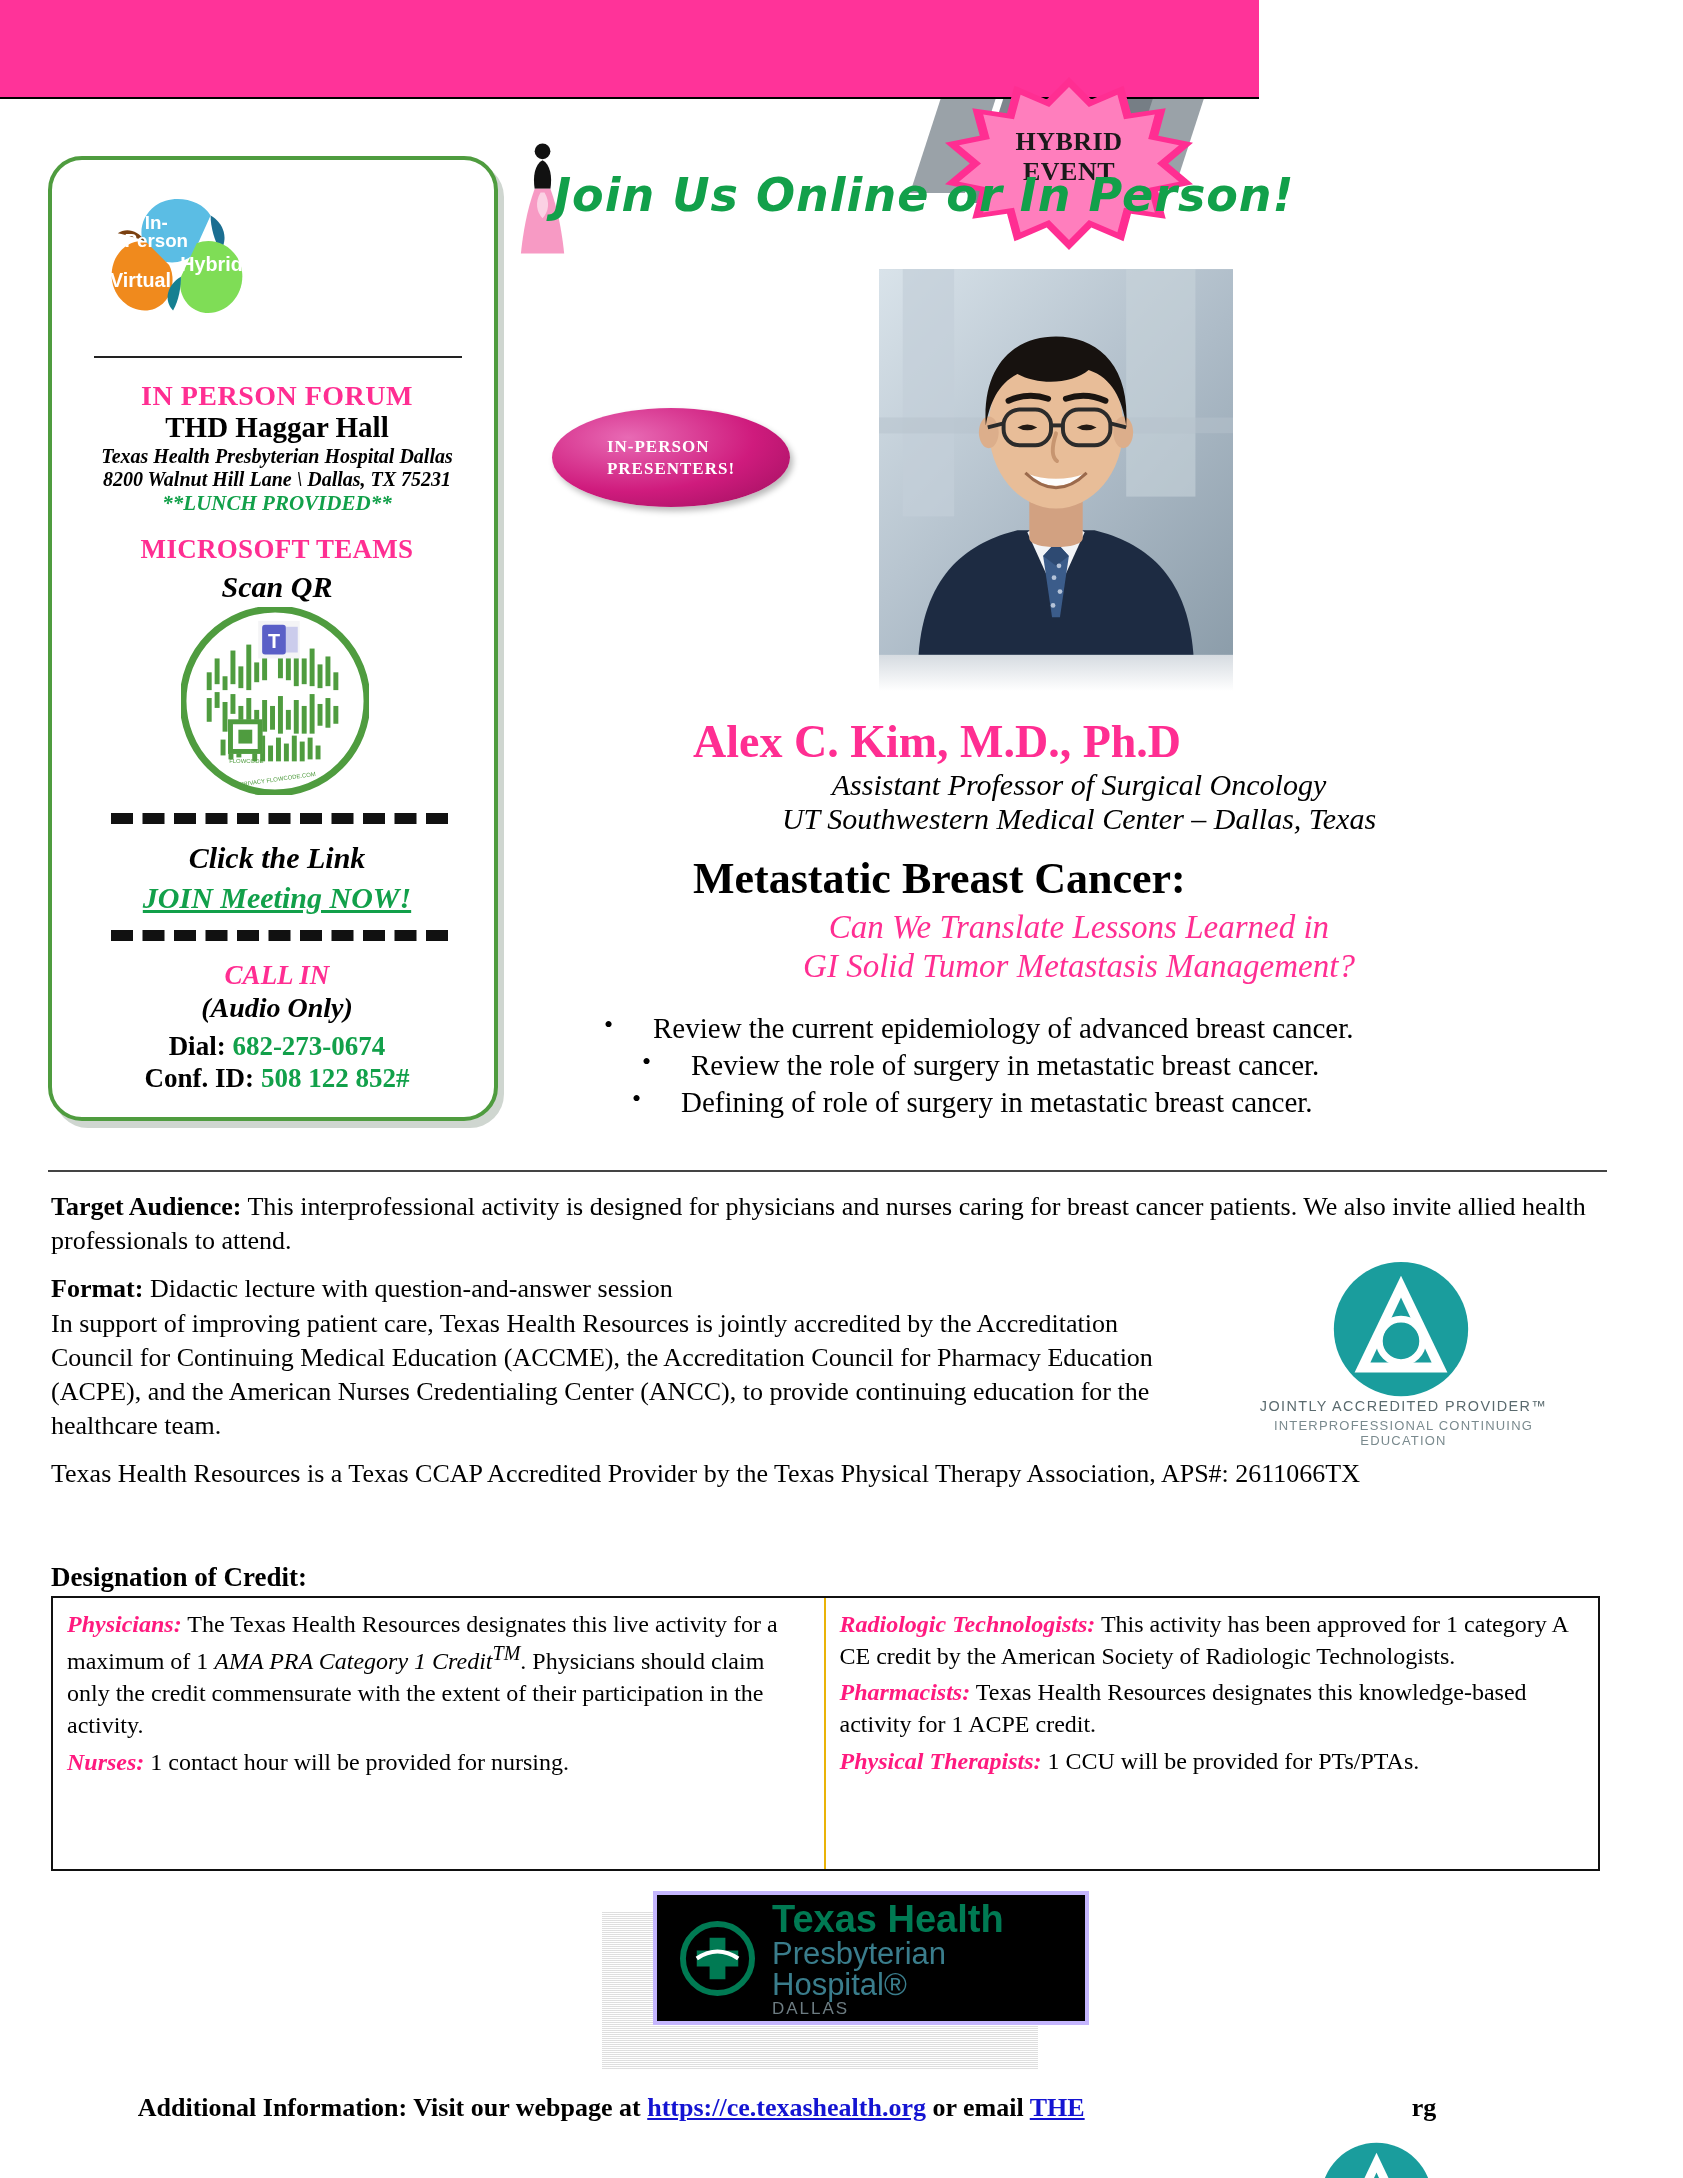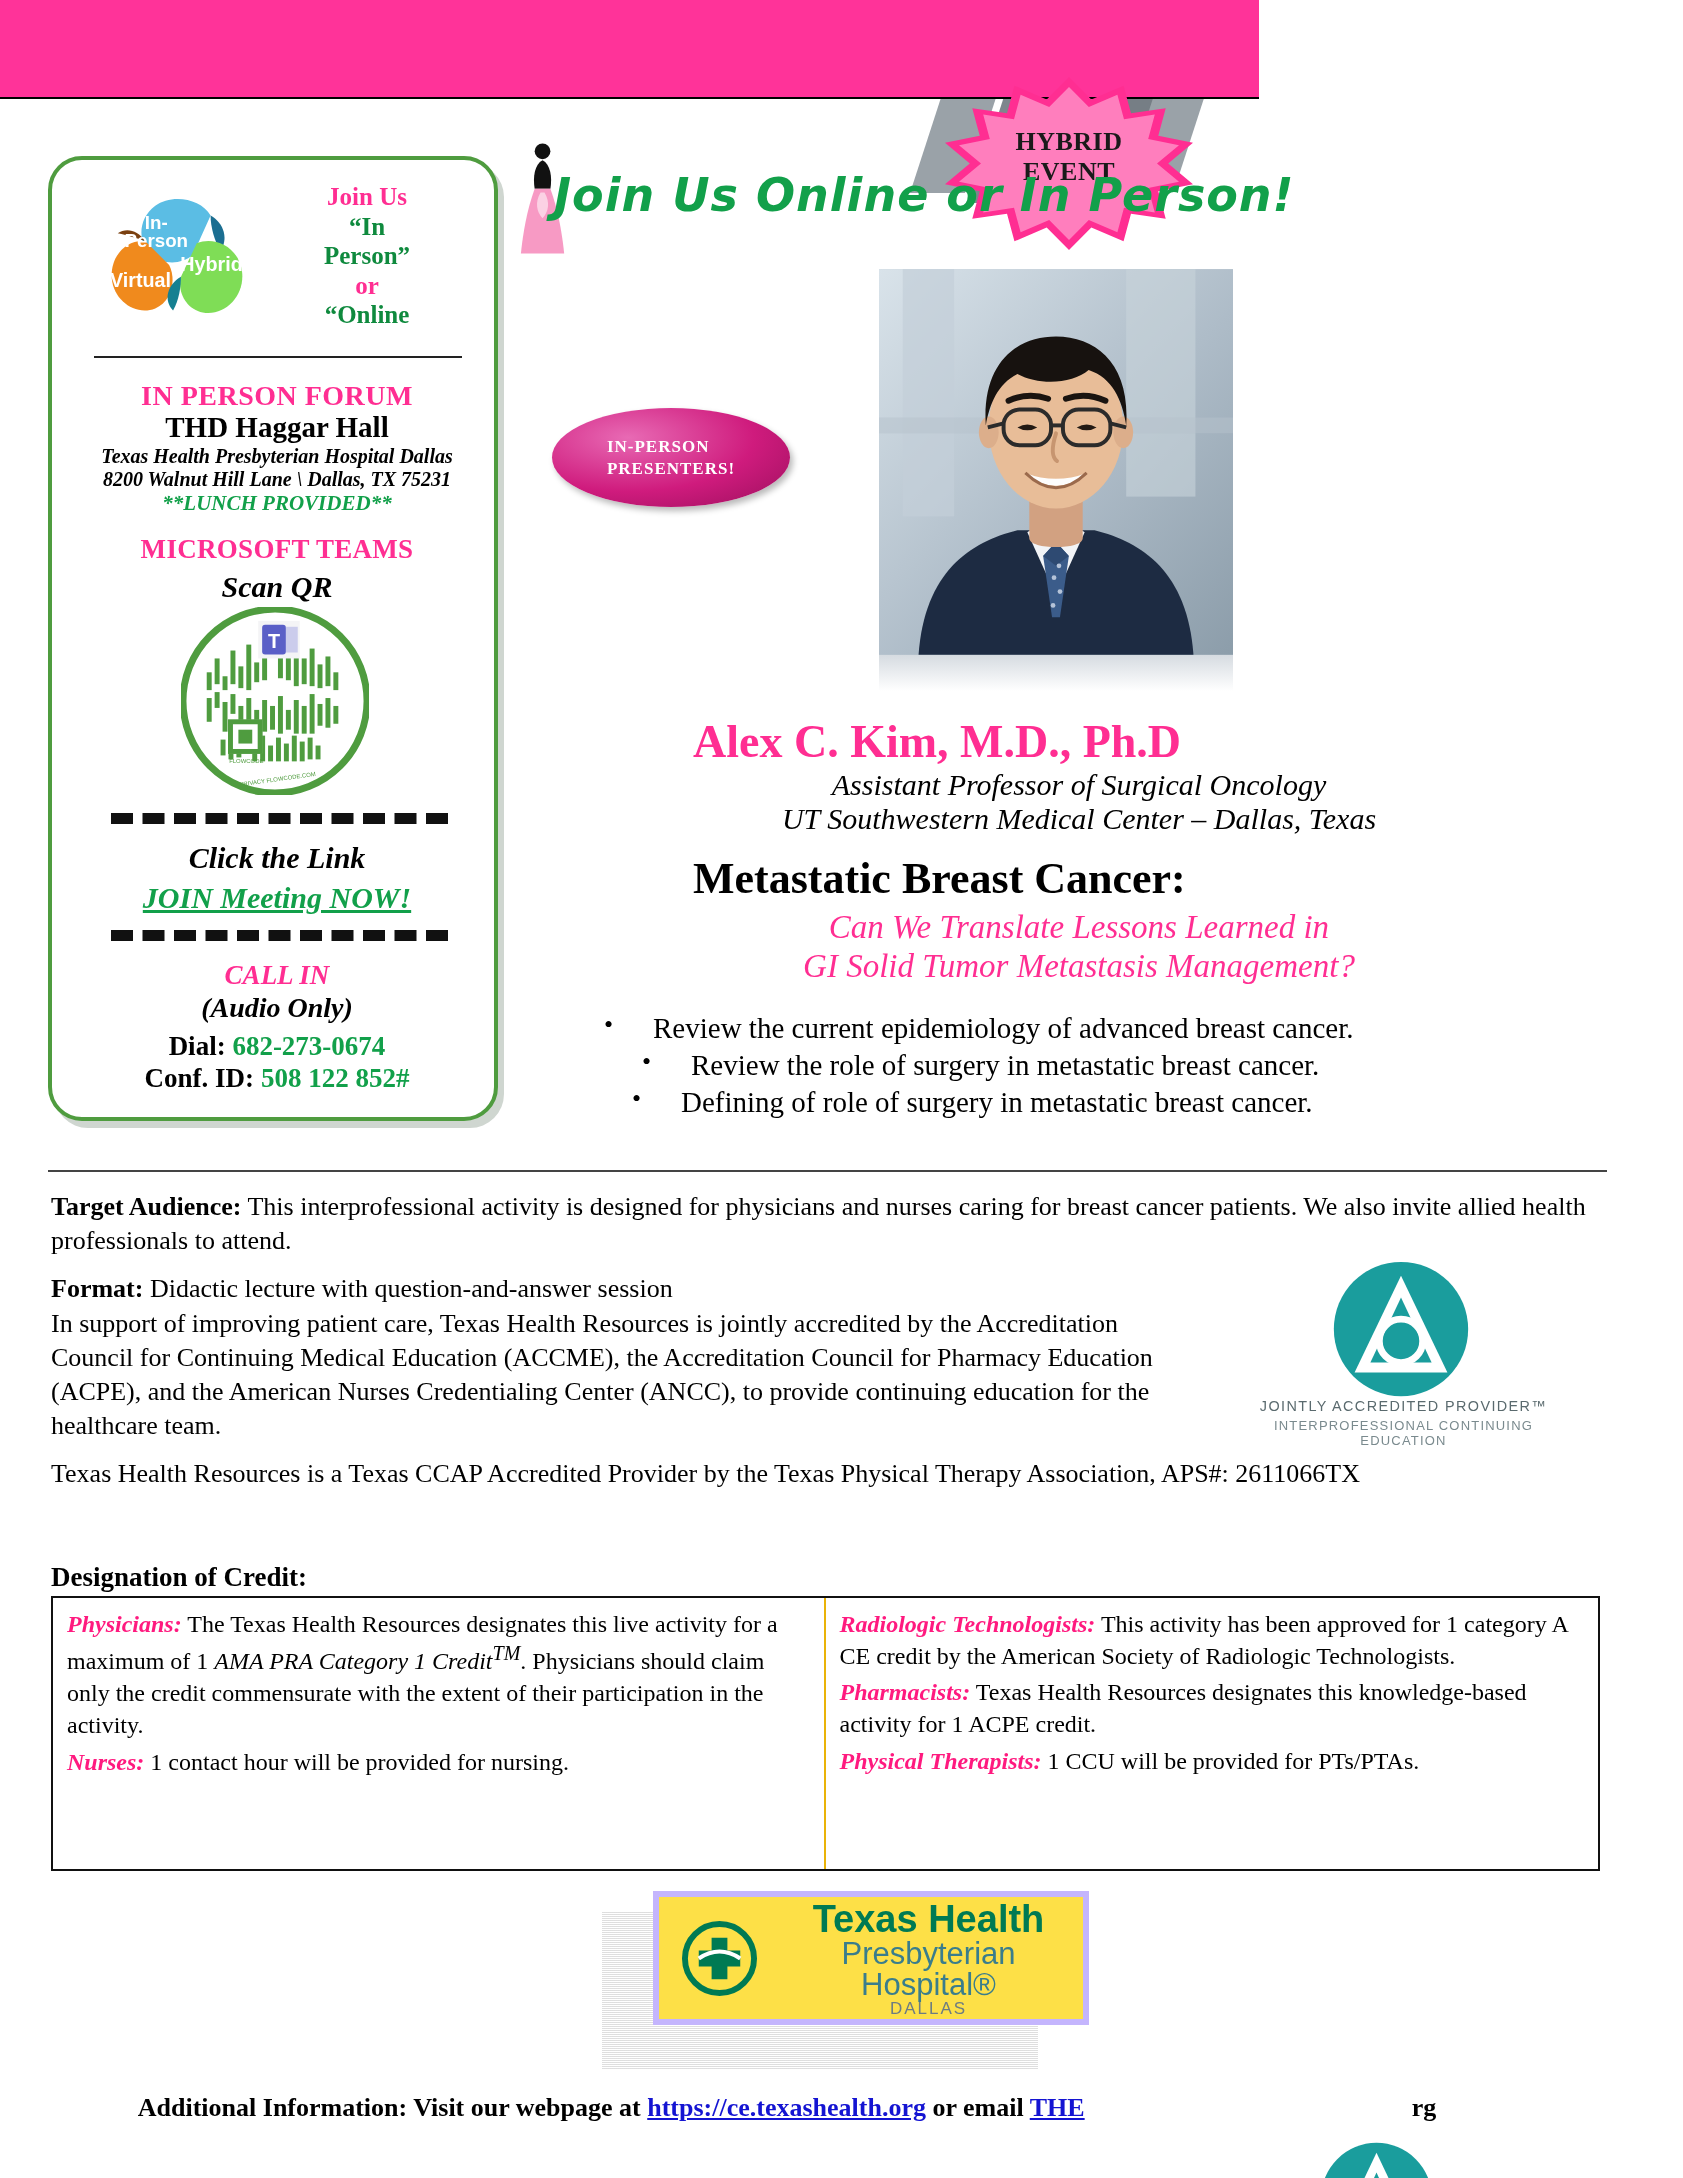--- a/index.html
+++ b/index.html
@@ -255,22 +255,22 @@
   .ital{ font-style:italic; }
 
   
   .th-shadow{
     position:absolute; left:602px; top:1911px; width:436px; height:158px;
     background:repeating-linear-gradient(0deg,#d9d9d9 0 1px,#fff 1px 2px);
     opacity:.85;
   }
   .th-logo-box{
     position:absolute; left:653px; top:1891px; width:436px; height:134px;
-    background:#fde047; border:6px solid #c4b5fd;
-    display:flex; align-items:center; gap:16px; padding-left:22px;text-align:center;
+    background:#000000; border:4px solid #c4b5fd;
+    display:flex; align-items:center; gap:16px; padding-left:22px;
   }
   .th-mark{ width:77px; height:77px; flex:0 0 77px; }
   .th-words{ line-height:1.0; }
   .th-w1{ font-size:38px; font-weight:bold; color:#007a53; font-family:"Liberation Sans", sans-serif; }
   .th-w2{ font-size:31px; color:#3a7d8c; font-family:"Liberation Sans", sans-serif; }
   .th-w3{ font-size:17px; color:#6d7c82; letter-spacing:2px; font-family:"Liberation Sans", sans-serif; }
 
   
   .footer{
     position:absolute; left:0px; top:2093px; width:1574px; text-align:center;
@@ -323,27 +323,20 @@
         <path d="M52 60 C32 58,16 76,18 98 C20 120,42 136,62 128 C78 121,84 100,76 84 Z" fill="#f08a1d"></path>
         <path d="M52 60 C44 48,32 46,24 52 C34 54,46 58,52 60 Z" fill="#7a4010"></path>
         <path d="M104 62 C124 54,148 68,150 92 C152 116,132 136,110 132 C94 129,84 112,88 96 Z" fill="#7fdd56"></path>
         <path d="M88 96 C74 104,70 120,80 130 C86 120,88 106,88 96 Z" fill="#158091"></path>
         <text x="63" y="48" font-family="Liberation Sans, sans-serif" font-size="19" font-weight="bold" fill="#fff" text-anchor="middle">In-</text>
         <text x="63" y="66" font-family="Liberation Sans, sans-serif" font-size="19" font-weight="bold" fill="#fff" text-anchor="middle">Person</text>
         <text x="47" y="106" font-family="Liberation Sans, sans-serif" font-size="20" font-weight="bold" fill="#fff" text-anchor="middle">Virtual</text>
         <text x="119" y="90" font-family="Liberation Sans, sans-serif" font-size="20" font-weight="bold" fill="#fff" text-anchor="middle">Hybrid</text>
       </svg>
 
-      <div class="join-us-text">
-        <div class="ju-pink">Join Us</div>
-        <div class="ju-green">“In</div>
-        <div class="ju-green">Person”</div>
-        <div class="ju-pink">or</div>
-        <div class="ju-green">“Online</div>
-      </div>
 
       <div class="divider"></div>
 
       <div class="forum-title">IN PERSON FORUM</div>
       <div class="forum-hall">THD Haggar Hall</div>
       <div class="forum-addr1">Texas Health Presbyterian Hospital Dallas</div>
       <div class="forum-addr2">8200 Walnut Hill Lane \ Dallas, TX 75231</div>
       <div class="forum-lunch">**LUNCH PROVIDED**</div>
 
       <div class="teams-title">MICROSOFT TEAMS</div>

